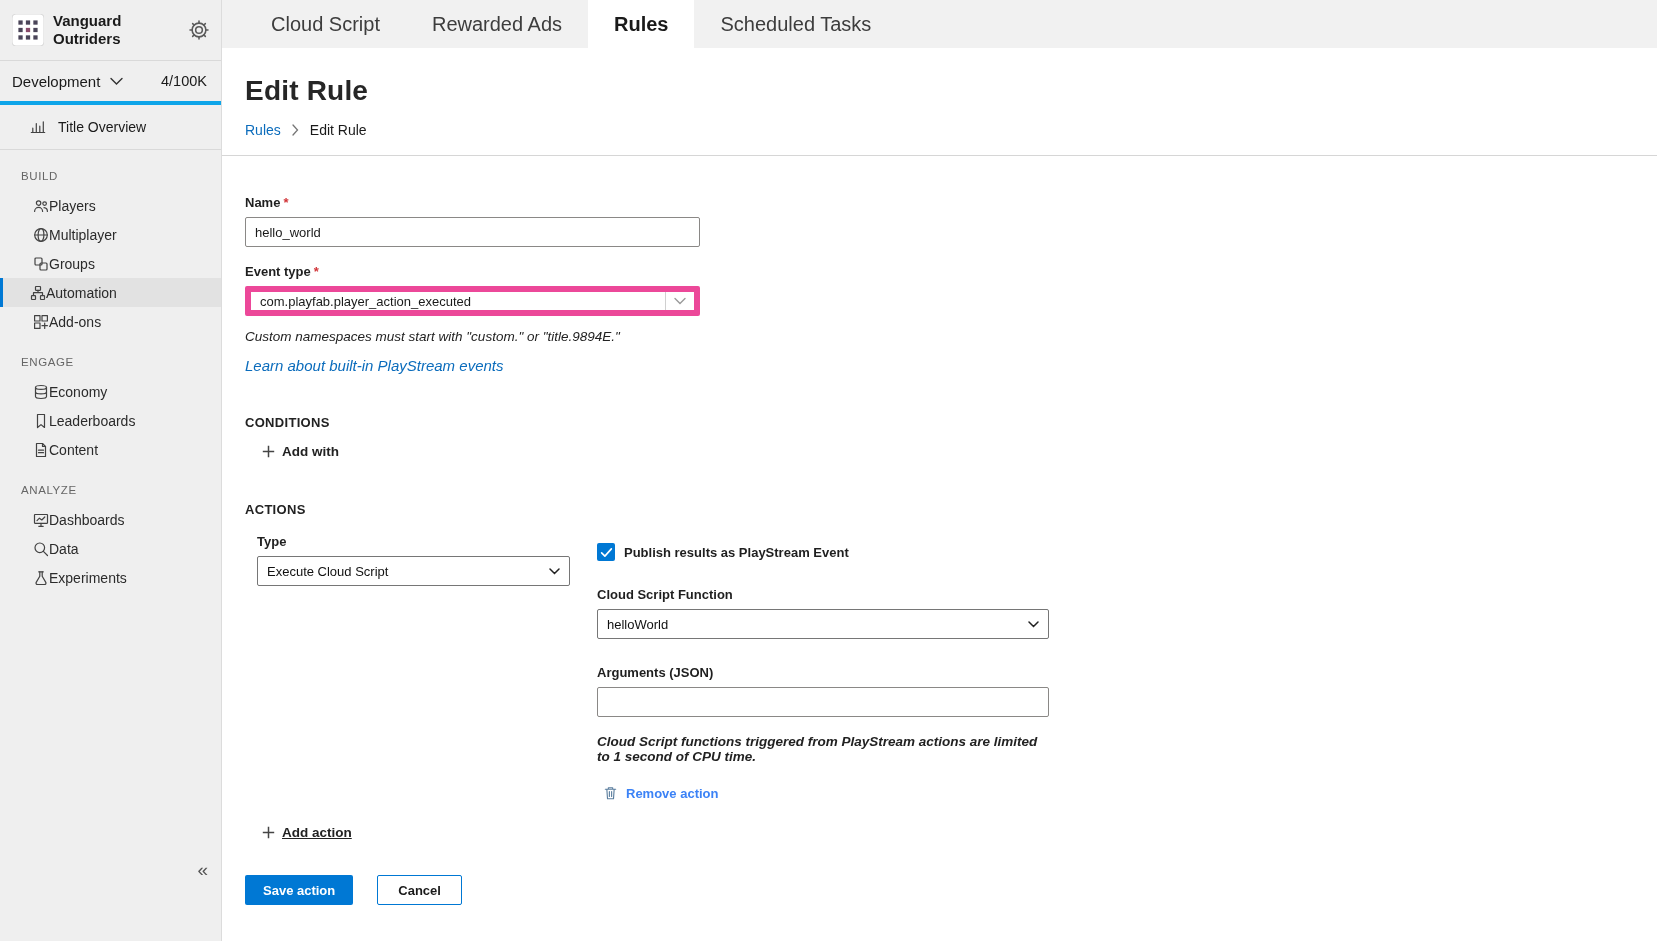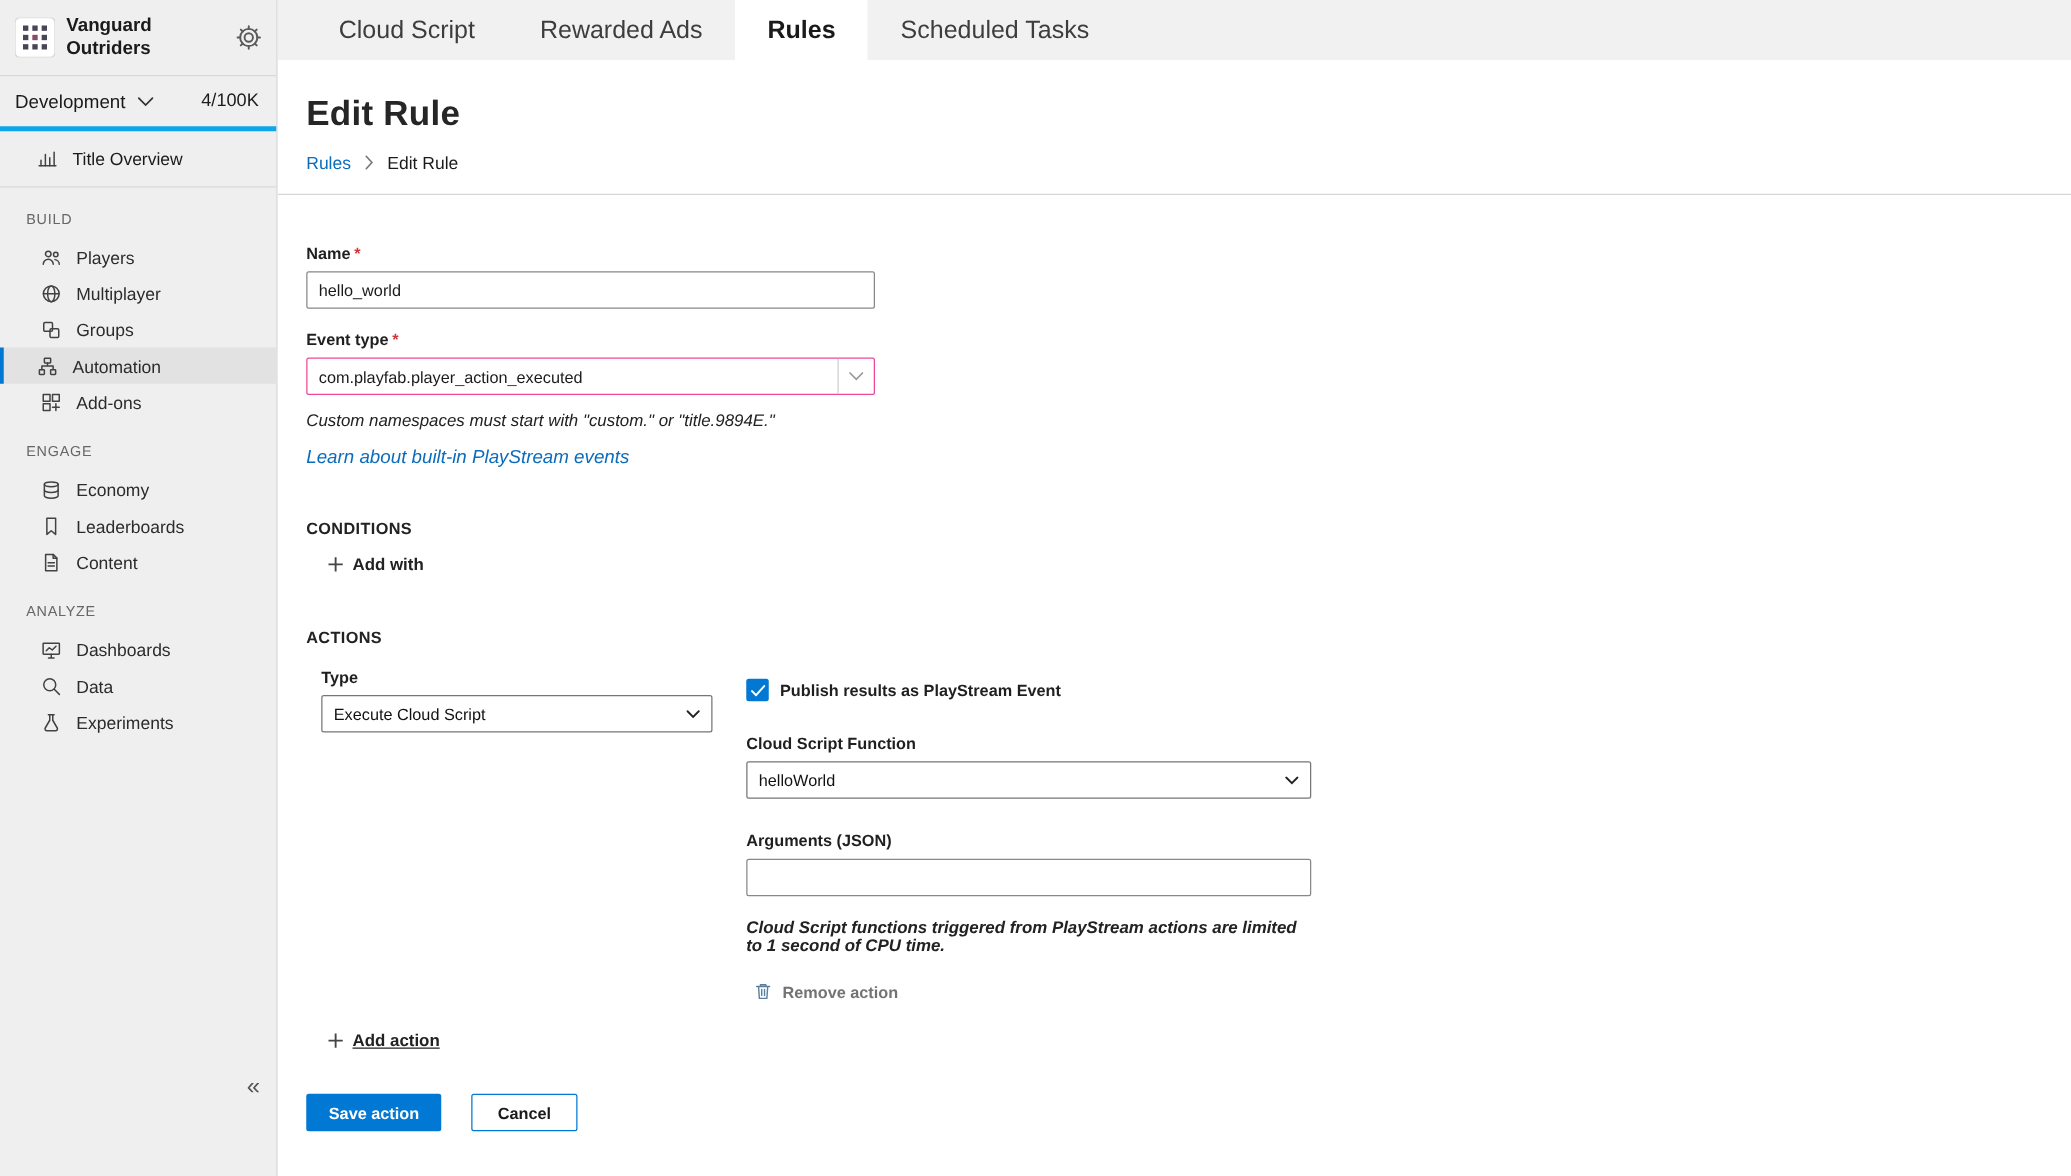--- a/index.html
+++ b/index.html
@@ -11,21 +11,21 @@
   .sb-header { height:61px; display:flex; align-items:center; padding:0 12px 0 12px; gap:9px; border-bottom:1px solid #d9d9d9; }
   .logo { width:32px; height:32px; flex:none; }
   .sb-title { font-weight:bold; font-size:15px; line-height:1.2; width:88px; color:#1a1a1a; }
   .gear { margin-left:auto; width:20px; height:20px; cursor:pointer; }
   .sb-env { height:44px; display:flex; align-items:center; padding:0 14px 0 12px; border-bottom:4px solid #0ea5e9; cursor:pointer; }
   .env-name { font-size:15px; color:#1a1a1a; }
   .env-chev { margin-left:10px; display:flex; align-items:center; }
   .env-usage { margin-left:auto; font-size:14.5px; color:#1a1a1a; }
   .sb-overview { height:45px; display:flex; align-items:center; gap:12px; padding:0 12px 0 30px; border-bottom:1px solid #d9d9d9; font-size:14px; cursor:pointer; }
   .sb-sec-heading { font-size:11.5px; color:#666; letter-spacing:.6px; padding:20px 12px 9px 21px; font-weight:normal; }
-  .sb-item { height:29px; display:flex; align-items:center; gap:12px; padding:0 12px 0 30px; font-size:14px; color:#2b2b2b; cursor:pointer; border-left:3px solid transparent; }
+  .sb-item { height:29px; display:flex; align-items:center; padding:0 12px 0 30px; font-size:14px; color:#2b2b2b; cursor:pointer; border-left:3px solid transparent; }
   .sb-item .sb-label { white-space:nowrap; }
   .sb-item.active { background:#e2e2e2; border-left:3px solid #0078d4; padding-left:27px; }
   .ic { width:16px; height:16px; flex:none; stroke:#424242; fill:none; stroke-width:1.2; stroke-linecap:round; stroke-linejoin:round; }
   .sb-collapse { position:absolute; right:13px; bottom:62px; font-size:19px; color:#555; cursor:pointer; line-height:1; }
 
   
   .main { flex:1; display:flex; flex-direction:column; background:#fff; min-width:0; }
   .tabbar { height:48px; background:#f1f1f1; display:flex; align-items:stretch; padding-left:23px; flex:none; }
   .tab { padding:0 26px; display:flex; align-items:center; font-size:20px; color:#3d3d3d; cursor:pointer; white-space:nowrap; }
   .tab.active { background:#fff; color:#1a1a1a; font-weight:bold; }
@@ -37,21 +37,21 @@
   .bc-link { color:#0b6cbc; cursor:pointer; }
   .bc-sep { display:flex; align-items:center; }
   .bc-current { color:#1a1a1a; }
   .page-divider { border-bottom:1px solid #d6d6d6; margin-top:17px; }
 
   .form { padding:39px 0 0 23px; }
   .fld-label { display:block; font-weight:bold; font-size:13px; color:#1f1f1f; margin-bottom:7px; }
   .req { color:#d13438; margin-left:3px; }
   .txt { height:30px; border:1px solid #8a8886; border-radius:2px; padding:0 9px; font-size:13px; font-family:"Liberation Sans",sans-serif; color:#1a1a1a; background:#fff; display:block; }
   .w-std { width:455px; }
-  .combo { height:30px; border:1px solid #ec4899; border-radius:2px; background:#fff; display:flex; align-items:center; cursor:pointer; }
+  .combo { height:30px; border:6px solid #ec4899; border-radius:2px; background:#fff; display:flex; align-items:center; cursor:pointer; }
   .combo-val { flex:1; padding:0 9px; font-size:13px; color:#1a1a1a; white-space:nowrap; overflow:hidden; }
   .combo-arrow { width:29px; align-self:stretch; border-left:1px solid #d0d0d0; display:flex; align-items:center; justify-content:center; }
   .hint { font-style:italic; font-size:13.5px; color:#222; margin-top:13px; }
   .learn-link { display:inline-block; font-style:italic; font-size:15px; color:#0b6cbc; margin-top:13px; cursor:pointer; }
 
   .sec-heading { font-weight:bold; font-size:13px; letter-spacing:.3px; color:#222; }
   .m-cond { margin-top:40px; }
   .m-act { margin-top:43px; }
   .link-btn { display:flex; align-items:center; gap:7px; background:none; border:none; font-family:"Liberation Sans",sans-serif; font-size:13.5px; font-weight:bold; color:#222; cursor:pointer; padding:0; margin:14px 0 0 17px; }
   .plus { width:13px; height:13px; stroke:#454545; stroke-width:1.5; fill:none; }
@@ -60,21 +60,21 @@
   .act-left { margin-left:12px; width:313px; flex:none; }
   .sel { height:30px; border:1px solid #767676; border-radius:2px; background:#fff; display:flex; align-items:center; cursor:pointer; padding:0 9px; }
   .sel-val { flex:1; font-size:13px; color:#111; white-space:nowrap; overflow:hidden; }
   .sel-chev { flex:none; display:flex; align-items:center; margin-left:6px; }
   .act-right { margin-left:27px; width:452px; padding-top:9px; }
   .chk-row { display:flex; align-items:center; gap:9px; cursor:pointer; }
   .chkbox { width:18px; height:18px; border-radius:2px; background:#0078d4; display:flex; align-items:center; justify-content:center; flex:none; }
   .chk-label { font-size:13px; font-weight:bold; color:#1f1f1f; }
   .mt24 { margin-top:26px; }
   .cpu-hint { font-style:italic; font-size:13.5px; color:#222; margin-top:17px;font-weight:bold; }
-  .remove-btn { display:flex; align-items:center; gap:8px; background:none; border:none; font-family:"Liberation Sans",sans-serif; font-size:13px; font-weight:bold; color:#737373; cursor:pointer; padding:0; margin:21px 0 0 6px; }
+  .remove-btn { display:flex; align-items:center; gap:8px; background:none; border:none; font-family:"Liberation Sans",sans-serif; font-size:13px; font-weight:bold; color:#3b82f6; cursor:pointer; padding:0; margin:21px 0 0 6px; }
   .trash { width:15px; height:16px; stroke:#5b7e9e; stroke-width:1.2; fill:none; stroke-linecap:round; stroke-linejoin:round; }
   .add-action { margin-top:24px;text-decoration:underline; }
 
   .btn-row { display:flex; gap:24px; margin-top:35px; }
   .btn-primary { height:30px; padding:0 18px; background:#0078d4; color:#fff; border:none; border-radius:2px; font-family:"Liberation Sans",sans-serif; font-size:13px; font-weight:bold; cursor:pointer; }
   .btn-secondary { height:30px; padding:0 20px; background:#fff; color:#1a1a1a; border:1px solid #0078d4; border-radius:2px; font-family:"Liberation Sans",sans-serif; font-size:13px; font-weight:bold; cursor:pointer; }
 </style>
 </head>
 <body>
 

